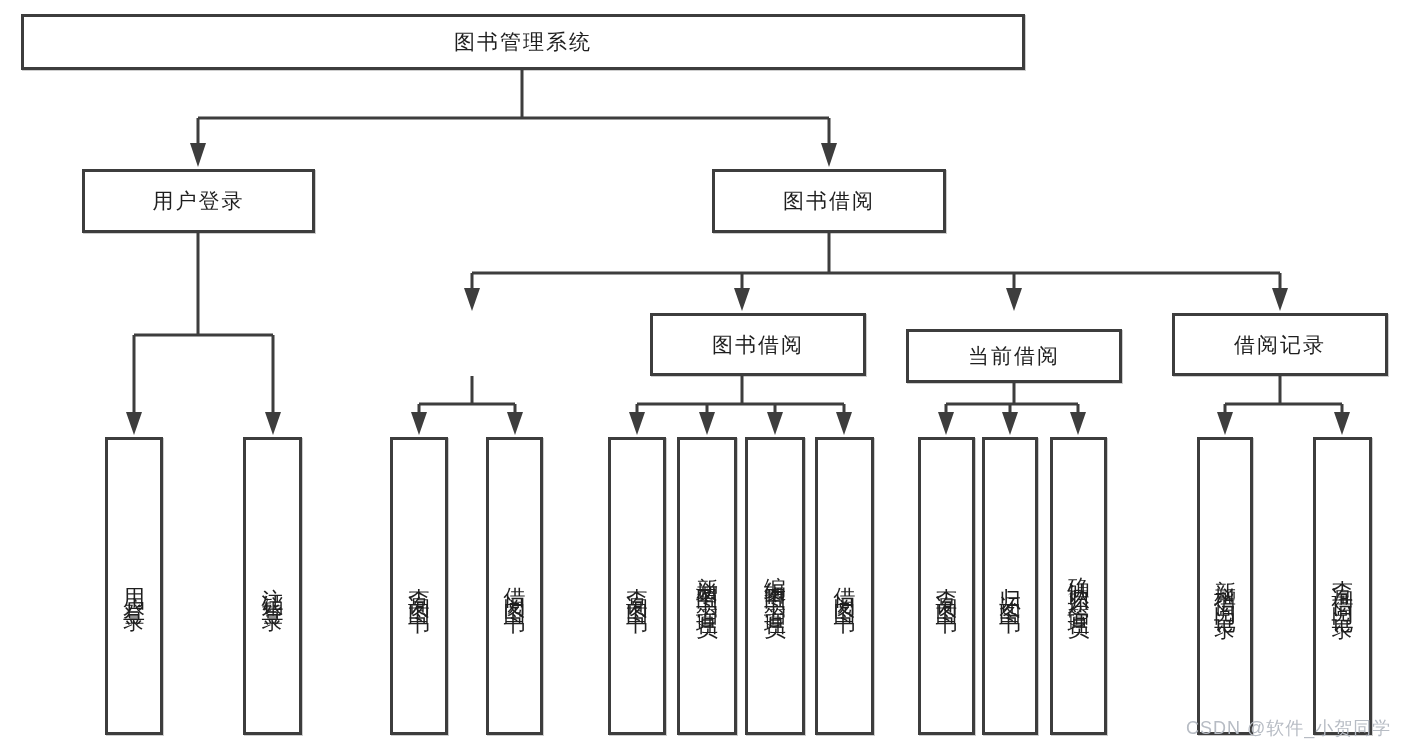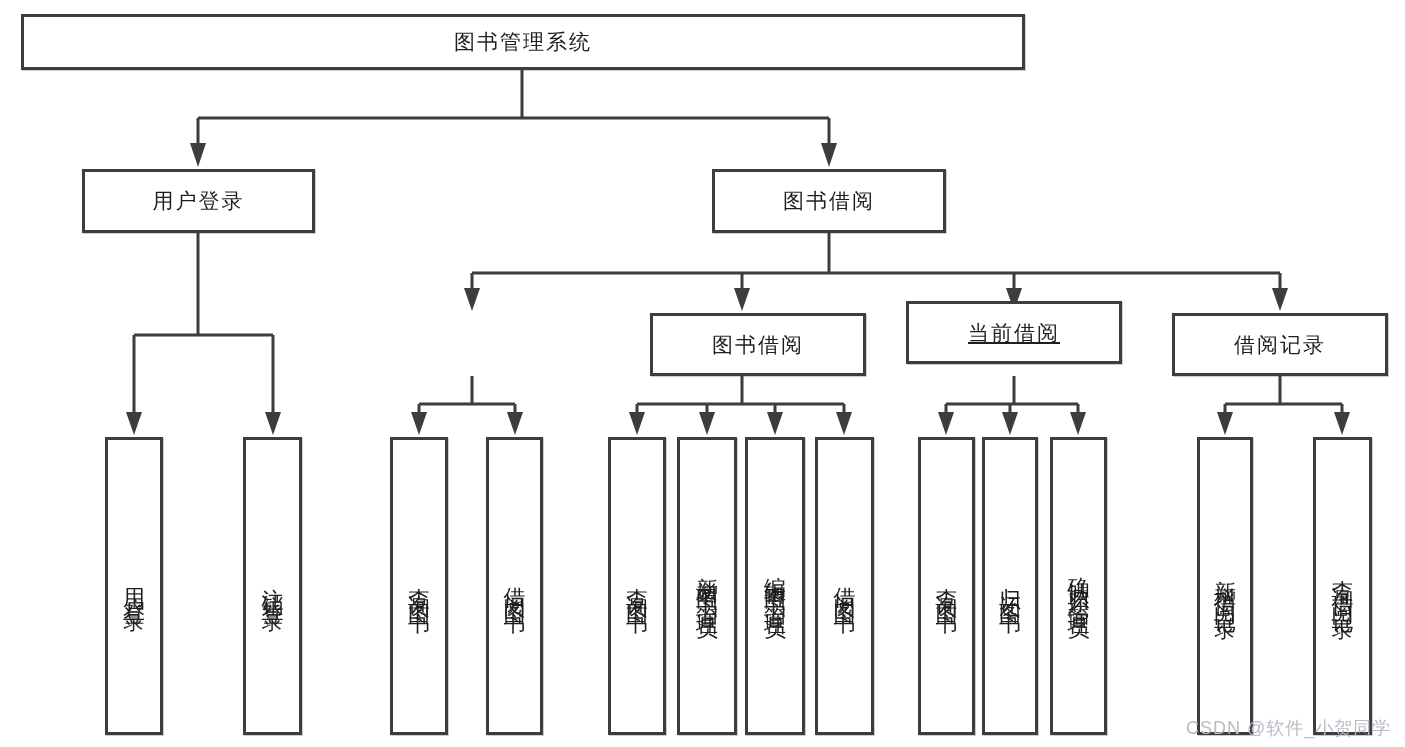--- a/index.html
+++ b/index.html
@@ -93,21 +93,21 @@
   <div class="node hnode" style="left:82px; top:169px; width:233px; height:64px;">
     <span>用户登录</span>
   </div>
   <div class="node hnode" style="left:712px; top:169px; width:234px; height:64px;">
     <span>图书借阅</span>
   </div>
 
   <div class="node hnode" style="left:650px; top:313px; width:216px; height:63px;">
     <span>图书借阅</span>
   </div>
-  <div class="node hnode" style="left:906px; top:301px; width:216px; height:63px;text-decoration:underline;">
+  <div class="node hnode" style="left:906px; top:329px; width:216px; height:54px;">
     <span>当前借阅</span>
   </div>
   <div class="node hnode" style="left:1172px; top:313px; width:216px; height:63px;">
     <span>借阅记录</span>
   </div>
 
   <div class="node vnode" style="left:105px; top:437px; width:58px; height:298px;">
     <span>用户登录</span>
   </div>
   <div class="node vnode" style="left:243px; top:437px; width:59px; height:298px;">

